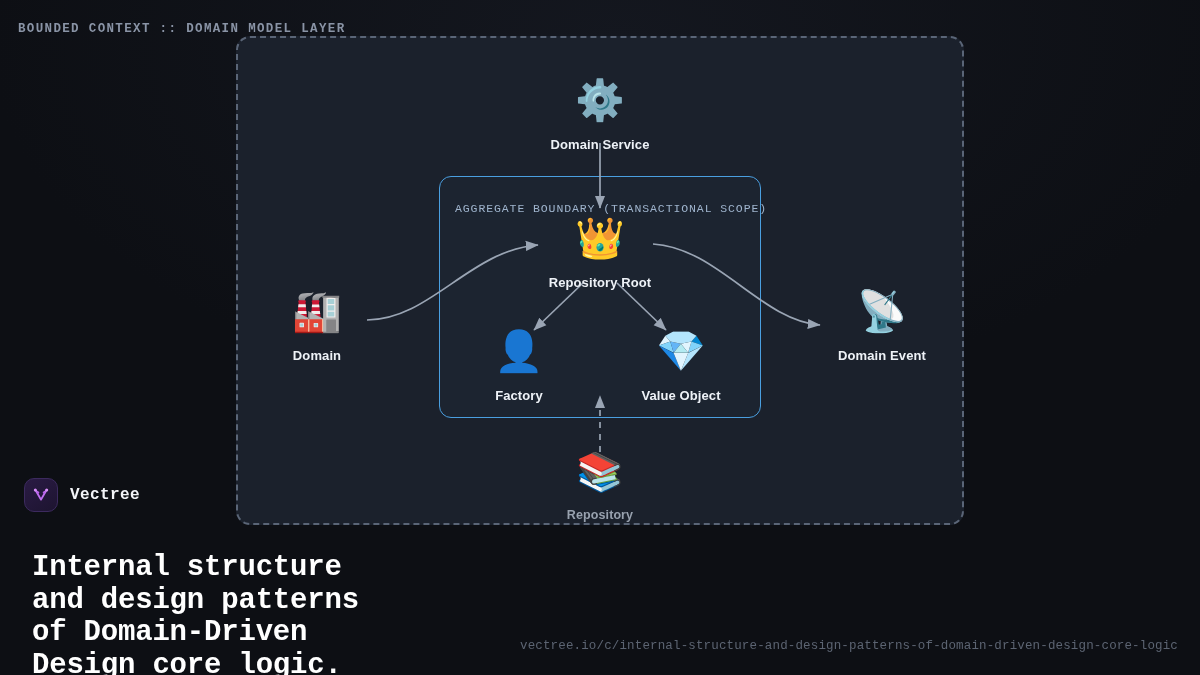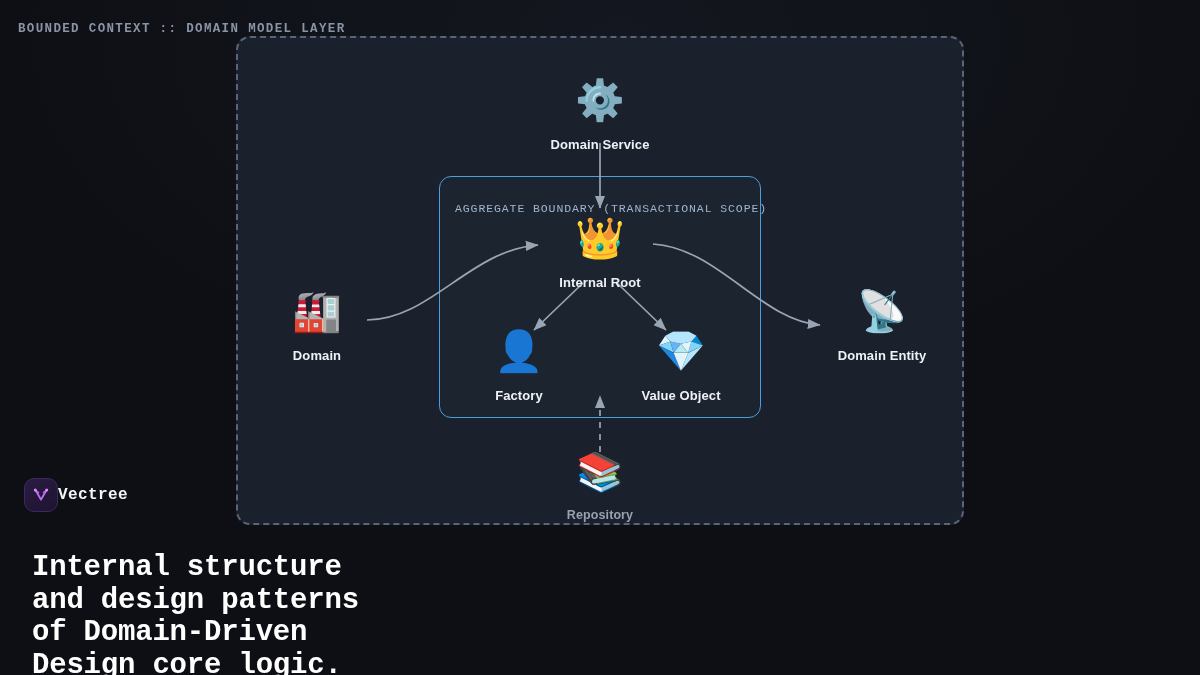--- a/index.html
+++ b/index.html
@@ -75,21 +75,21 @@
   #node-domain-event   { left:882px; top:289px; }
   #node-entity         { left:519px; top:329px; }
   #node-value-object   { left:681px; top:329px; }
   #node-repository     { left:600px; top:451px; }
   #node-repository .glyph { font-size:38px; line-height:42px; }
   #node-repository .nlabel { font-size:12.5px;text-align:right; }
 
   
   #brand-row {
     position:absolute; left:24px; top:478px;
-    display:flex; align-items:center; z-index:12;
+    display:flex; align-items:center; gap:12px; z-index:12;
   }
   #brand-logo {
     width:34px; height:34px; border-radius:10px;
     background:linear-gradient(145deg,#2a1b44 0%,#1d1430 100%);
     border:1px solid #3c2a5e;
     display:flex; align-items:center; justify-content:center;
   }
   #brand-name {
     font-family:"Liberation Mono", monospace;
     font-size:16px; font-weight:700; color:#f2f4f8; letter-spacing:0.4px;
@@ -138,31 +138,31 @@
     <line x1="600" y1="452" x2="600" y2="396" stroke="#9aa5b4" stroke-width="1.7" stroke-dasharray="6 6" marker-end="url(#ah)"></line>
   </svg>
 
   <div class="node" id="node-domain-service">
     <span class="glyph">⚙️</span>
     <span class="nlabel">Domain Service</span>
   </div>
 
   <div class="node" id="node-aggregate-root">
     <span class="glyph">👑</span>
-    <span class="nlabel">Internal Root</span>
+    <span class="nlabel">Repository Root</span>
   </div>
 
   <div class="node" id="node-factory">
     <span class="glyph">🏭</span>
     <span class="nlabel">Domain</span>
   </div>
 
   <div class="node" id="node-domain-event">
     <span class="glyph">📡</span>
-    <span class="nlabel">Domain Entity</span>
+    <span class="nlabel">Domain Event</span>
   </div>
 
   <div class="node" id="node-entity">
     <span class="glyph">👤</span>
     <span class="nlabel">Factory</span>
   </div>
 
   <div class="node" id="node-value-object">
     <span class="glyph">💎</span>
     <span class="nlabel">Value Object</span>
@@ -185,14 +185,15 @@
       </svg>
     </div>
     <span id="brand-name">Vectree</span>
   </div>
 
   <div id="headline">Internal structure
 and design patterns
 of Domain-Driven
 Design core logic.</div>
 
+  <div id="footer-url">vectree.io/c/internal-structure-and-design-patterns-of-domain-driven-design-core-logic</div>
 
 </div>
 
 </body></html>

